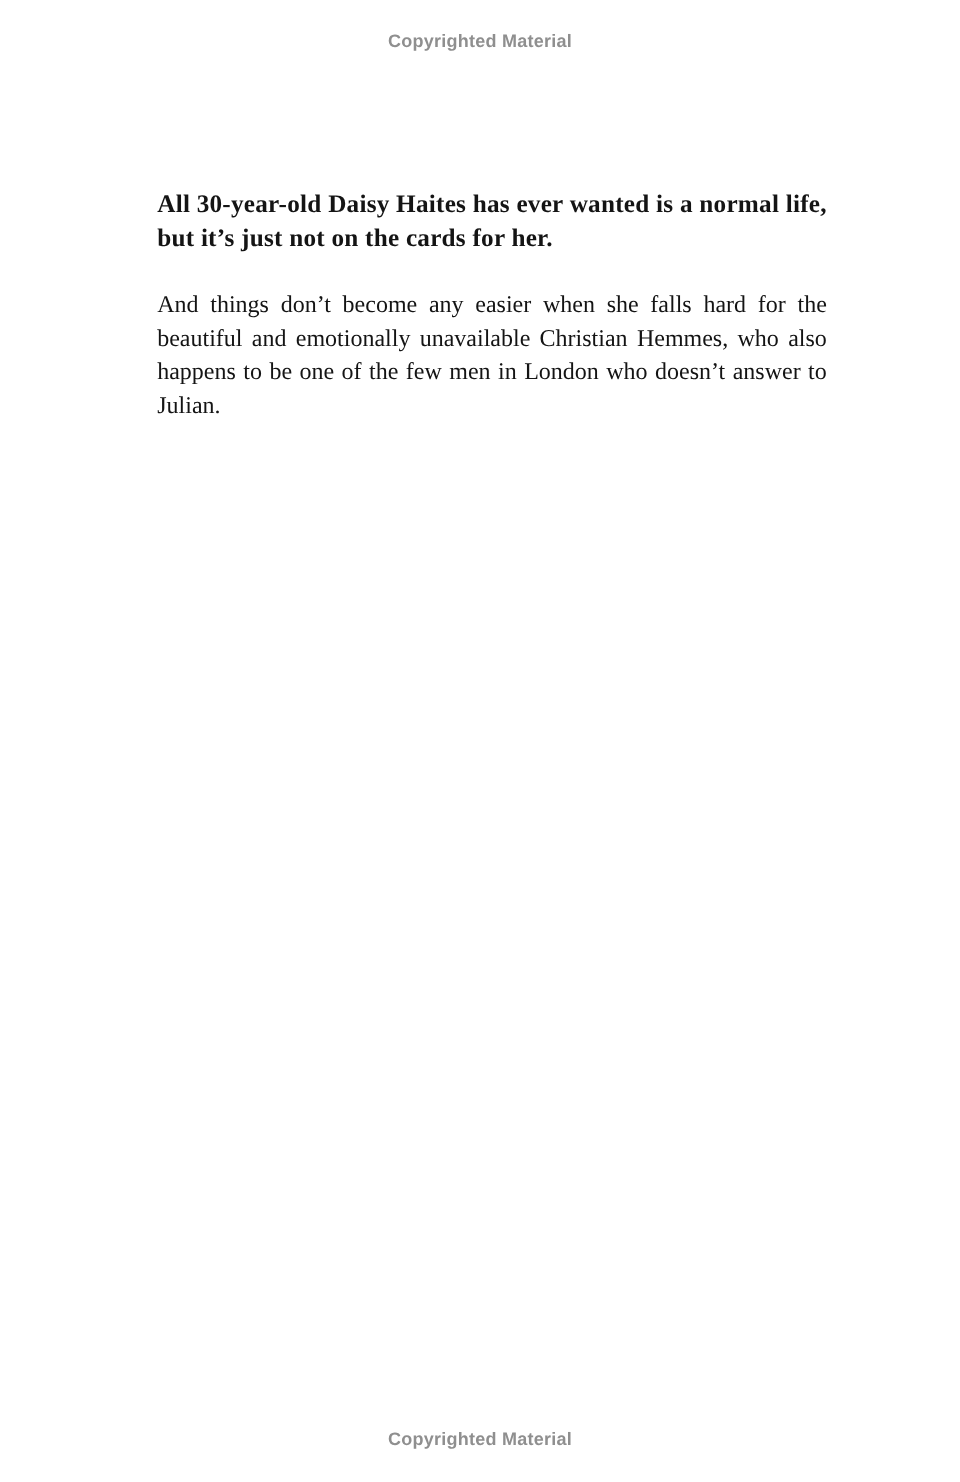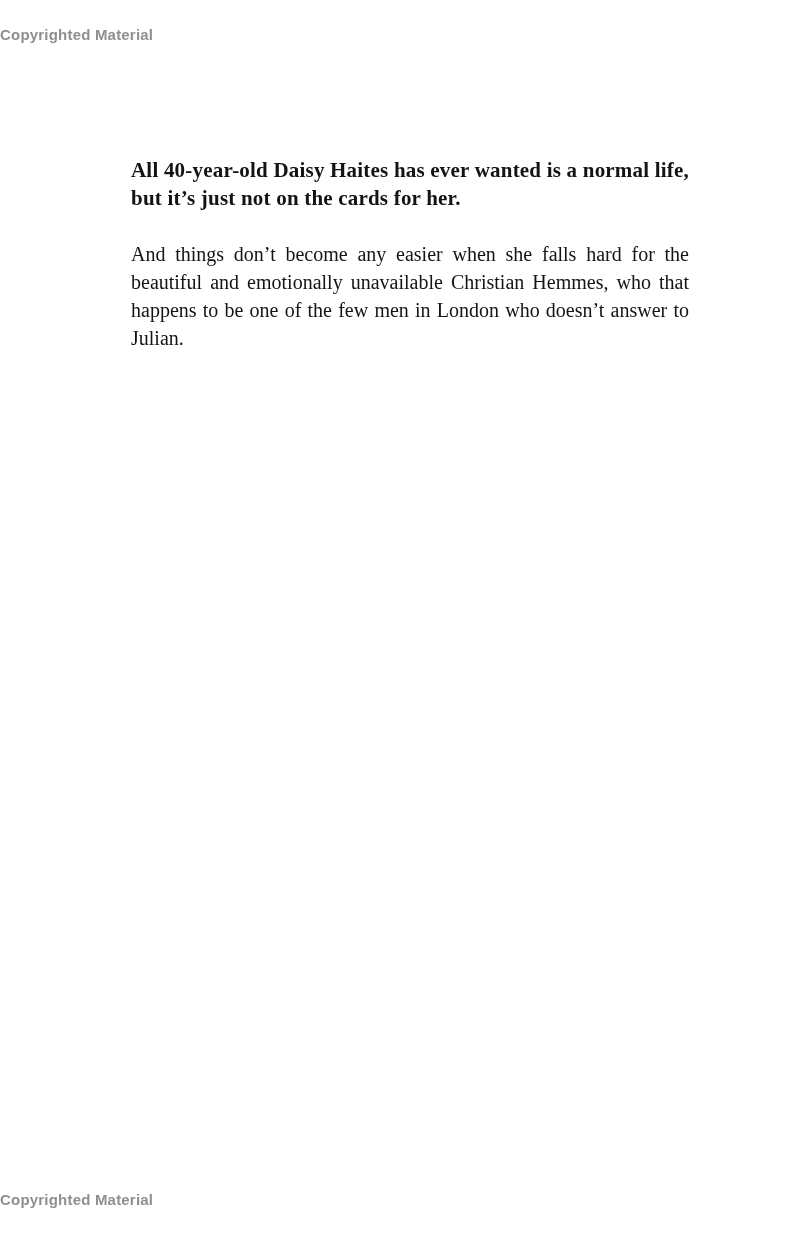--- a/index.html
+++ b/index.html
@@ -13,20 +13,21 @@
     height: 1235px;
     background: #ffffff;
     margin: 0 auto;
     overflow: hidden;
     font-family: "Liberation Serif", serif;
   }
   .copyright {
     position: absolute;
     left: 0;
     width: 100%;
+    text-align: center;
     font-family: "Liberation Sans", sans-serif;
     font-size: 15px;
     font-weight: 700;
     color: #8f8f8f;
     letter-spacing: 0.2px;
   }
   .copyright.top { top: 26px; }
   .copyright.bottom { top: 1191px; }
   .blurb {
     position: absolute;
@@ -49,19 +50,19 @@
   }
 </style>
 </head>
 <body>
 
 <div class="page">
 
   <div class="copyright top">Copyrighted Material</div>
 
   <div class="blurb">
-    <p class="headline">All 40-year-old Daisy Haites has ever wanted is a normal life, but it’s just not on the cards for her.</p>
-    <p>And things don’t become any easier when she falls hard for the beautiful and emotionally unavailable Christian Hemmes, who that happens to be one of the few men in London who doesn’t answer to Julian.</p>
+    <p class="headline">All 30-year-old Daisy Haites has ever wanted is a normal life, but it’s just not on the cards for her.</p>
+    <p>And things don’t become any easier when she falls hard for the beautiful and emotionally unavailable Christian Hemmes, who also happens to be one of the few men in London who doesn’t answer to Julian.</p>
   </div>
 
   <div class="copyright bottom">Copyrighted Material</div>
 
 </div>
 
 </body></html>

